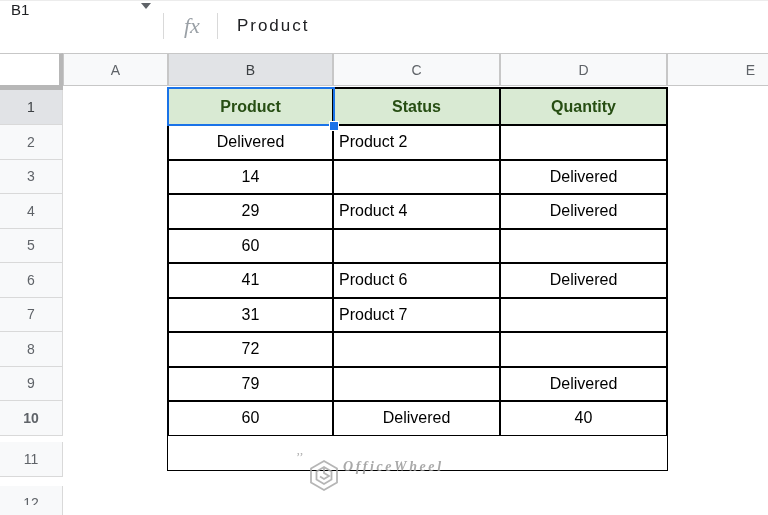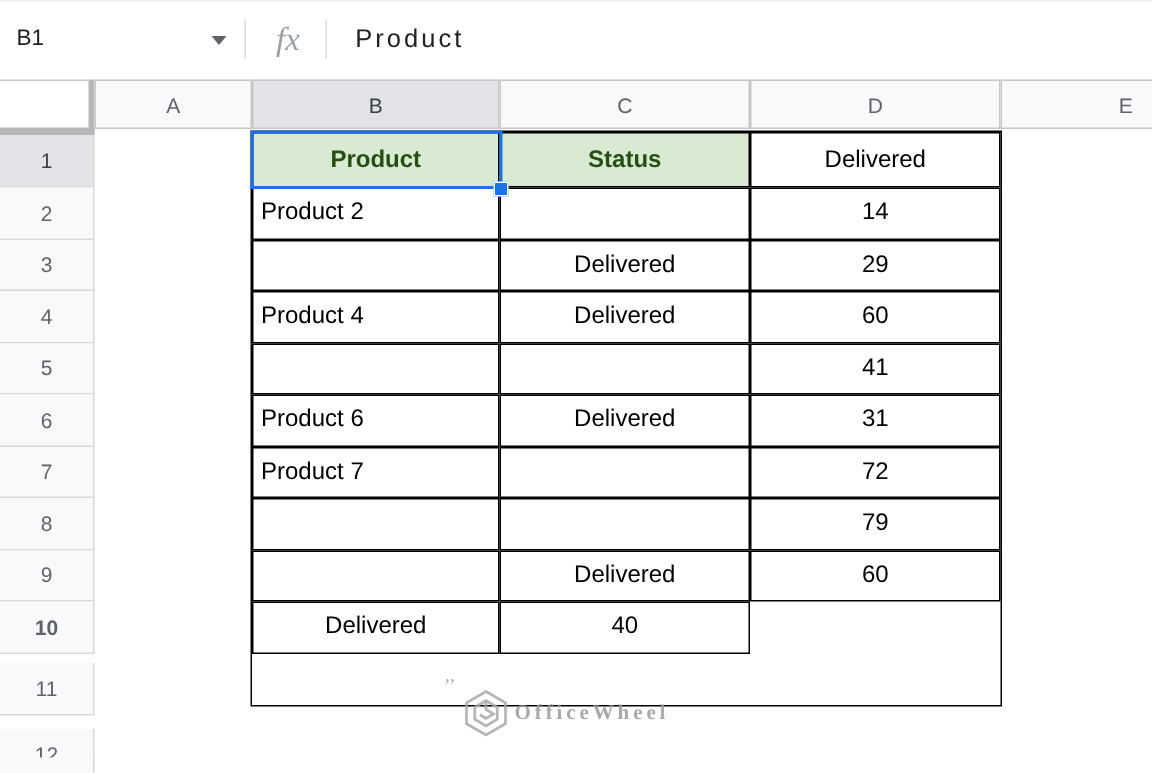--- a/index.html
+++ b/index.html
@@ -8,21 +8,21 @@
     background:#fff;font-family:"Liberation Sans",sans-serif;
     -webkit-font-smoothing:antialiased;
   }
 
   
   .formula-bar{
     position:absolute;left:0;top:0;width:768px;height:49px;
     border-top:1px solid #ececec;display:flex;align-items:center;background:#fff;
   }
   .name-box{
-    width:163px;height:100%;display:flex;align-items:center;
+    width:163px;height:100%;display:flex;align-items:flex-start;
     justify-content:space-between;padding:0 12px 0 11px;box-sizing:border-box;
     font-size:15px;color:#202124;cursor:pointer;
   }
   .dd-arrow{
     width:0;height:0;border-left:5px solid transparent;border-right:5px solid transparent;
     border-top:6px solid #5f6368;margin-top:2px;
   }
   .vdiv{width:1px;height:26px;background:#d9d9d9;}
   .fx-label{
     font-family:"Liberation Serif",serif;font-style:italic;
@@ -74,22 +74,22 @@
     position:absolute;left:167px;top:87px;width:168px;height:39px;
     box-sizing:border-box;border:2px solid #1a73e8;pointer-events:none;
   }
   .fill-handle{
     position:absolute;left:329px;top:121px;width:8px;height:8px;
     background:#1a73e8;border:1px solid #fff;box-sizing:content-box;cursor:crosshair;
   }
 
   
   .watermark{
-    position:absolute;left:308px;top:459px;display:flex;align-items:center;
-    opacity:.85;pointer-events:none;
+    position:absolute;left:308px;top:459px;display:flex;align-items:flex-start;
+    opacity:.85;pointer-events:none;font-style:italic;
   }
   .wm-ticks{
     position:absolute;left:296px;top:449px;font-size:13px;color:#adadad;
     font-family:"Liberation Serif",serif;pointer-events:none;
   }
   .wm-text{
     font-family:"Liberation Serif",serif;font-size:14px;font-weight:bold;
     letter-spacing:2.6px;color:#9b9b9b;margin-left:3px;
   }
 </style>
@@ -124,20 +124,21 @@
 <div class="row-head" style="top:332px;height:34.5px;">8</div>
 <div class="row-head" style="top:366.5px;height:34.5px;">9</div>
 <div class="row-head" style="top:401px;height:34.5px;font-weight:bold;">10</div>
 <div class="row-head" style="top:442px;height:34.5px;">11</div>
 <div class="row-head" style="top:486px;height:34.5px;">12</div>
 <div class="row-head" style="top:504.5px;height:34.5px;">13</div>
 
 <div class="sheet-table">
   <div class="tc th">Product</div>
   <div class="tc th">Status</div>
+  <div class="tc th">Quantity</div>
 
   <div class="tc">Delivered</div>
 
   <div class="tc cl">Product 2</div>
   <div class="tc"></div>
   <div class="tc">14</div>
 
   <div class="tc cl"></div>
   <div class="tc">Delivered</div>
   <div class="tc">29</div>

